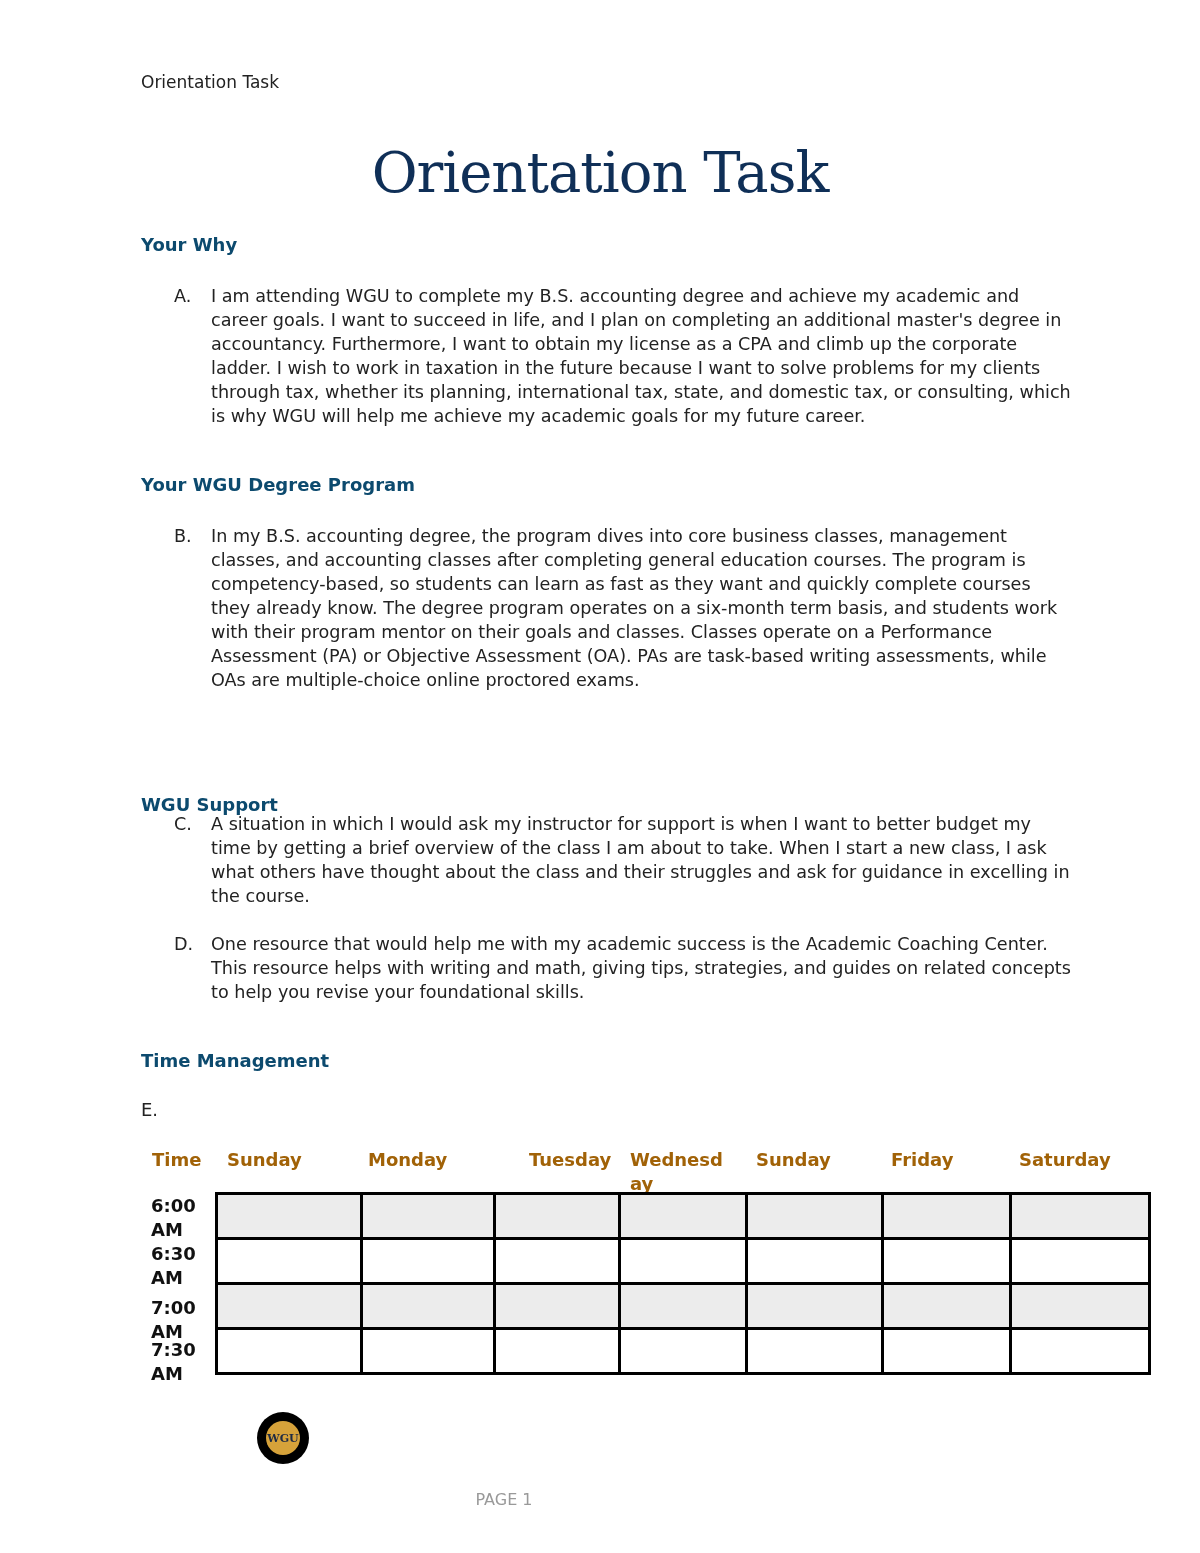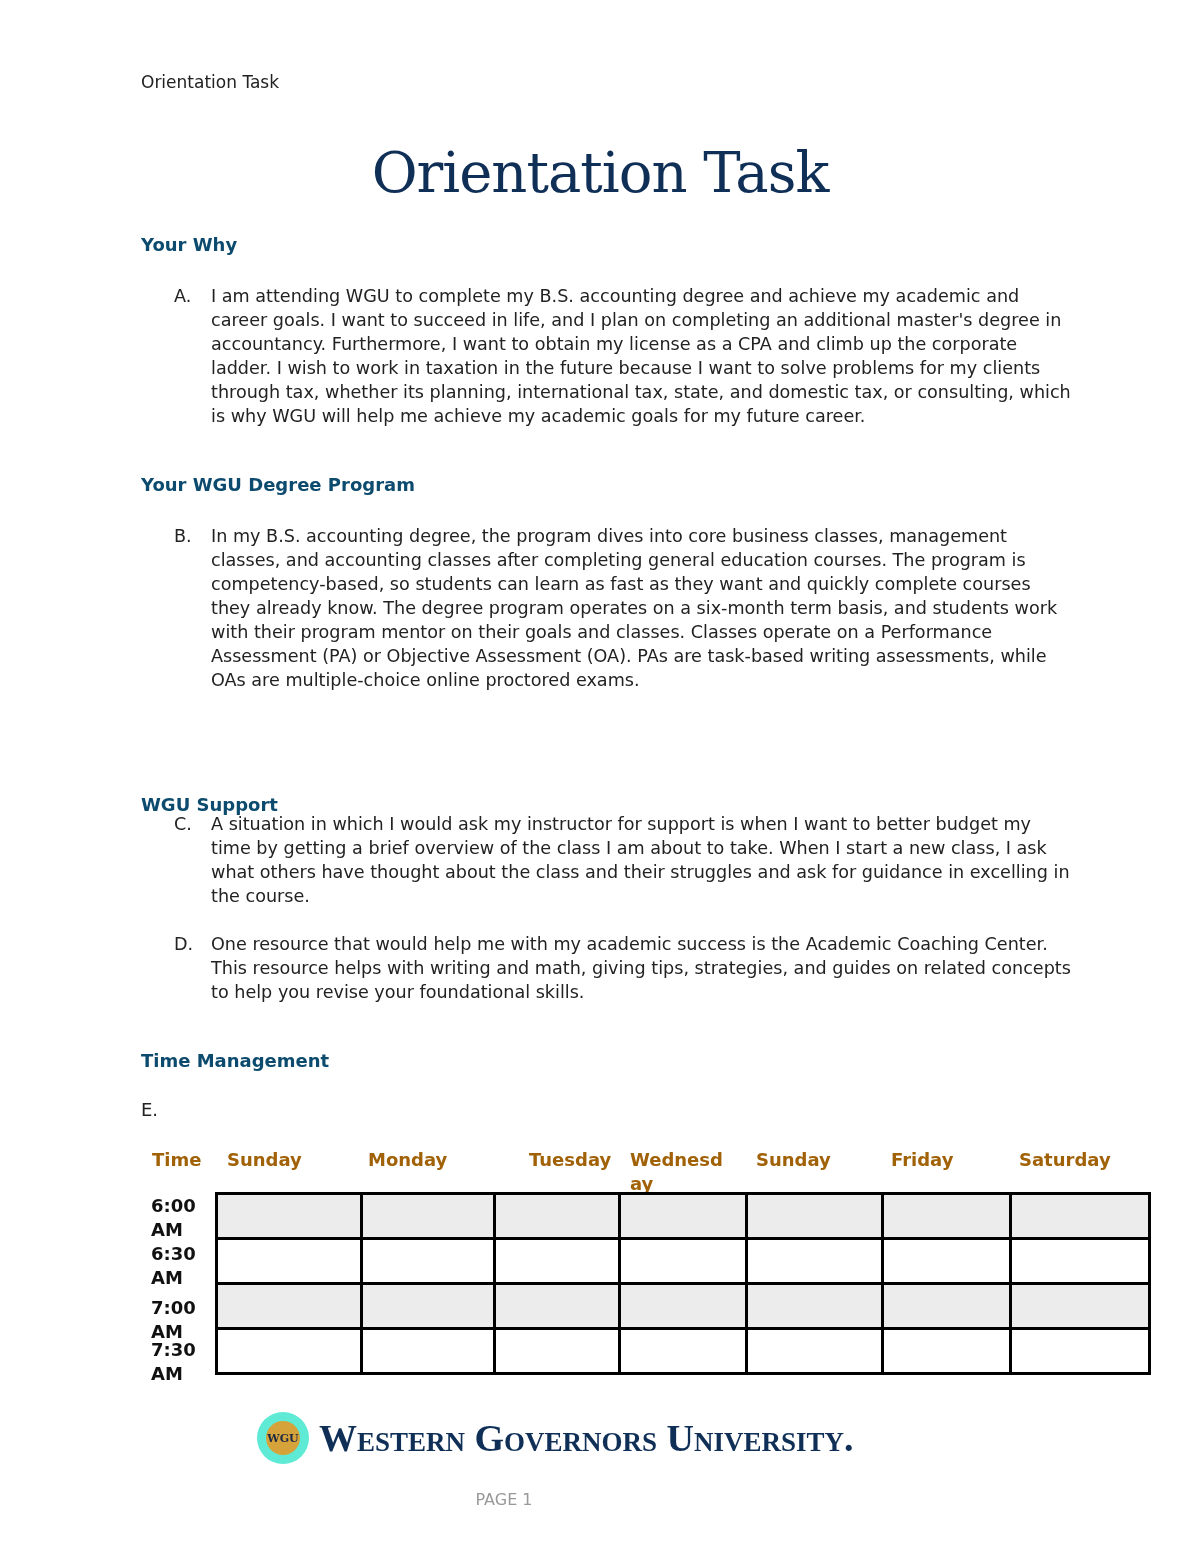--- a/index.html
+++ b/index.html
@@ -14,21 +14,21 @@
   .item { left: 174px; width: 900px; font-size: 17.6px; line-height: 24px; color: #222; }
   .item .marker { position: absolute; left: 0; top: 0; }
   .item .body { margin-left: 37px; }
   .e-label { left: 141px; top: 1099px; font-size: 18px; color: #222; }
   .th { top: 1148px; font-size: 18px; font-weight: bold; color: #a16207; line-height: 24px; }
   .time-lbl { left: 151px; font-size: 18px; font-weight: bold; line-height: 24px; color: #111; }
   table.sched { position: absolute; left: 215px; top: 1192px; border-collapse: collapse; }
   table.sched td { border: 3px solid #000; padding: 0; height: 42px; }
   table.sched tr.shaded td { background: #ececec; }
   .logo { left: 257px; top: 1410px; height: 56px; display: flex; align-items: center; }
-  .seal { width: 52px; height: 52px; border-radius: 50%; background: #5eead4;
+  .seal { width: 52px; height: 52px; border-radius: 50%; background: #000000;
           display: flex; align-items: center; justify-content: center; }
   .seal-inner { width: 34px; height: 34px; border-radius: 50%; background: #d6a23a;
                 display: flex; align-items: center; justify-content: center;
                 font-family: "DejaVu Serif", serif; font-size: 11px; color: #1e2a44; font-weight: bold; }
   .wordmark { margin-left: 10px; font-family: "Liberation Serif", "DejaVu Serif", serif;
               font-size: 38px; color: #0f2f57; font-weight: bold; font-variant: small-caps;
               letter-spacing: 0px; }
   .page-num { left: 0; width: 1008px; top: 1490px; text-align: center; font-size: 16px; color: #999; }
 </style>
 </head>
@@ -124,16 +124,15 @@
     <td></td>
     <td></td>
   </tr>
 </tbody>
   </table>
 
 <div class="abs logo">
   <div class="seal">
     <div class="seal-inner">WGU</div>
   </div>
-  <div class="wordmark">Western Governors University.</div>
 </div>
 
 <div class="abs page-num">PAGE 1</div>
 
 </body></html>

